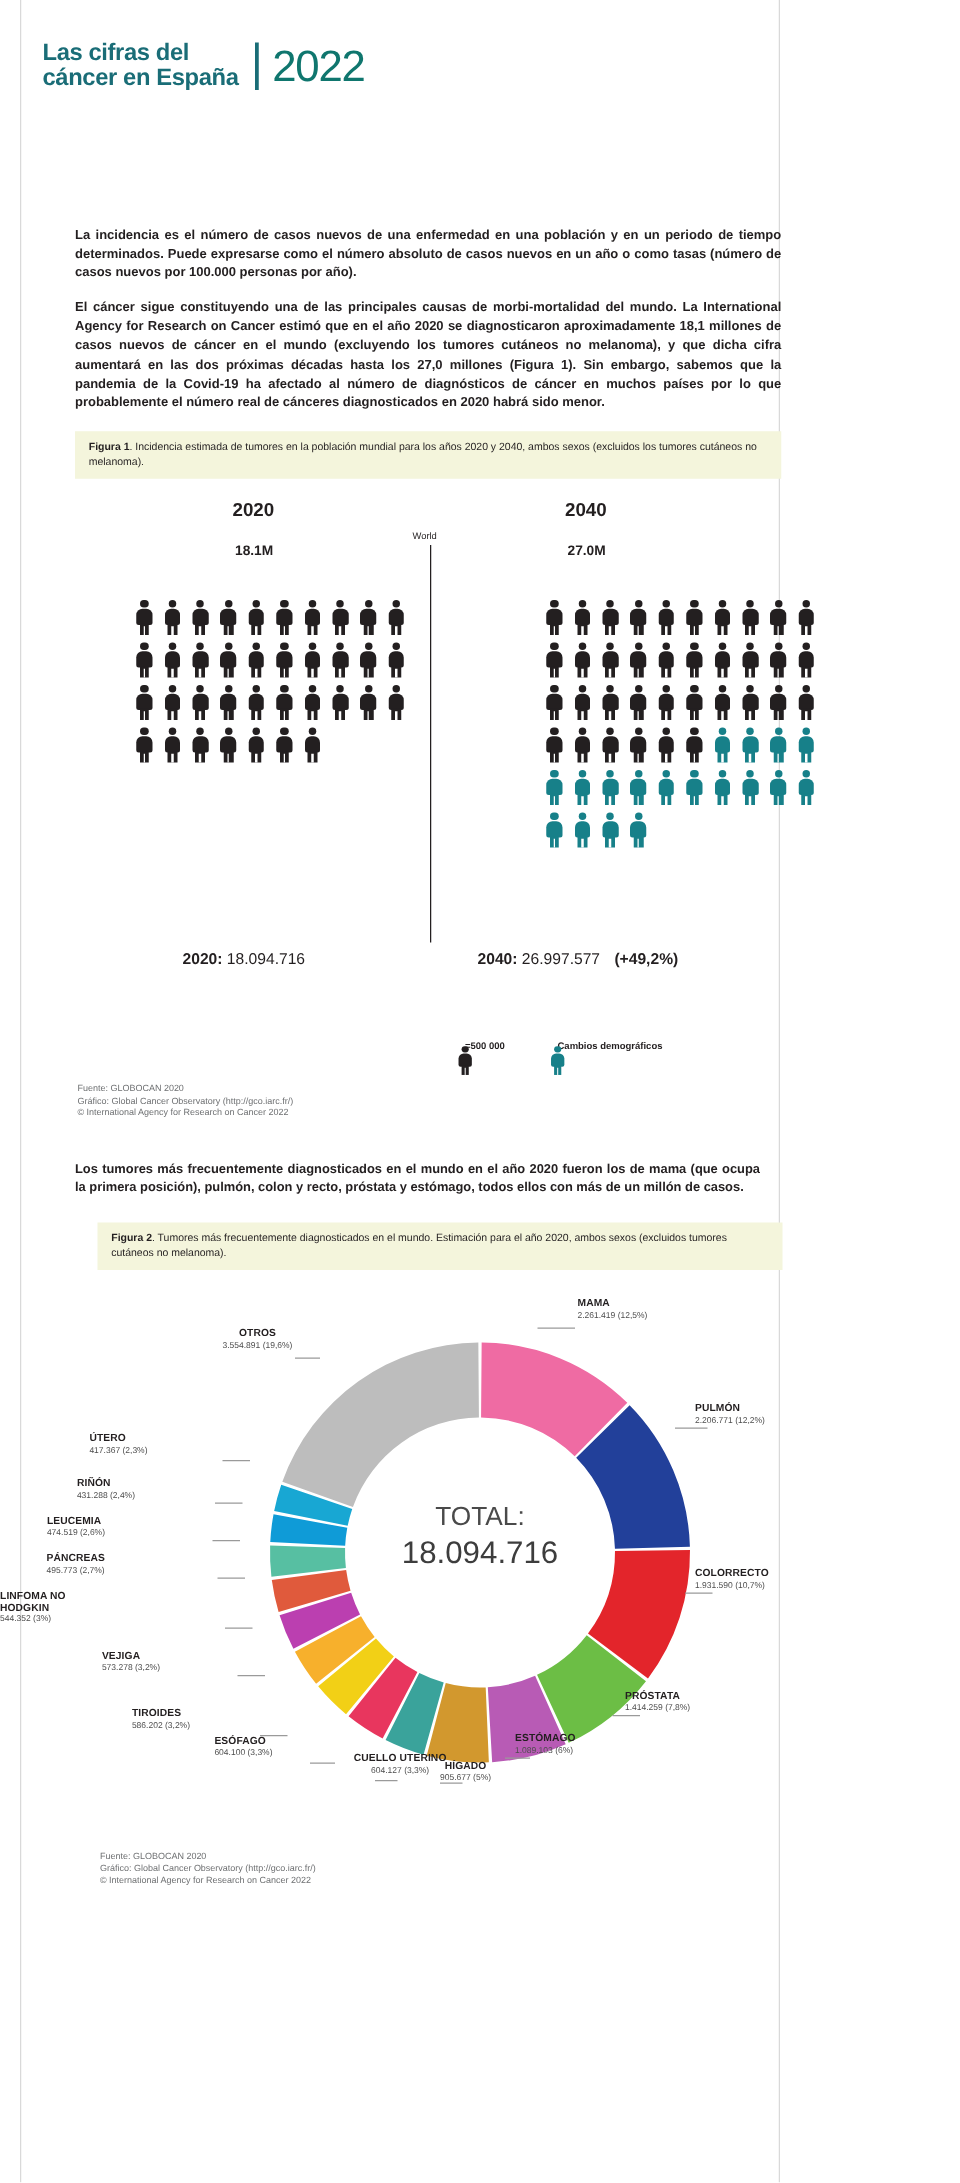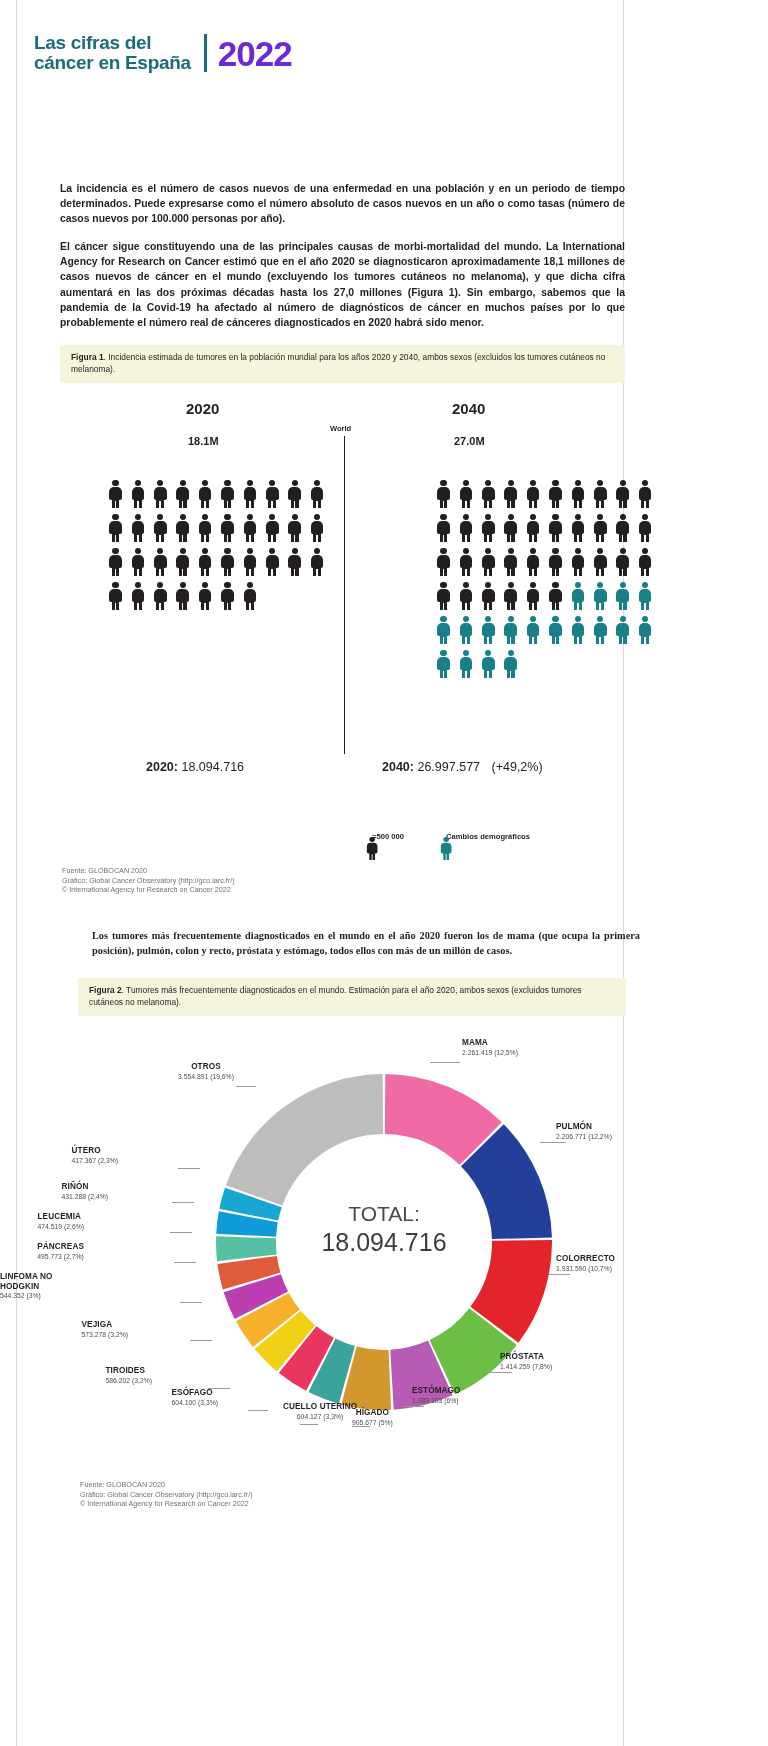--- a/index.html
+++ b/index.html
@@ -14,21 +14,21 @@
 
   
   .edge-rule { position: absolute; top: 0; width: 1px; height: 1746px; background: #d9d9d9; }
   .edge-rule.left { left: 16px; }
   .edge-rule.right { right: 16px; }
 
   
   .masthead { position: absolute; left: 34px; top: 33px; display: flex; align-items: center; }
   .mast-lines { font-weight: bold; font-size: 19px; line-height: 20px; color: #1a6d77; letter-spacing: -0.3px; }
   .mast-div { width: 3px; height: 38px; background: #1a6d77; margin: 0 11px 0 13px; }
-  .mast-year { font-weight: bold; font-size: 35px; line-height: 35px; color: #6d28d9; letter-spacing: -1px; }
+  .mast-year { font-weight: normal; font-size: 35px; line-height: 35px; color: #0f766e; letter-spacing: -1px; }
 
   .section-title {
     position: absolute; left: 60px; top: 124px;
     font-size: 40px; font-weight: bold; color: #d2d92e;
     letter-spacing: -1.2px; line-height: 44px;
   }
 
   
   .body-col { position: absolute; left: 60px; width: 565px; }
   .para {
@@ -42,21 +42,21 @@
     position: absolute; background: #f4f5dc;
     padding: 7px 10px 8px 11px;
     font-size: 8.4px; line-height: 11.5px; color: #231f20;
   }
   .fig-caption b { font-weight: bold; }
 
   
   .picto-wrap { position: absolute; left: 0; top: 0; width: 768px; }
   .yr-label { position: absolute; font-size: 15px; font-weight: bold; color: #231f20; }
   .mm-label { position: absolute; font-size: 11px; font-weight: bold; color: #231f20; }
-  .world-label { position: absolute; font-size: 7.5px; font-weight: bold; color: #231f20; }
+  .world-label { position: absolute; font-size: 7.5px; font-weight: normal; color: #231f20; }
   .divider-v { position: absolute; width: 1.4px; background: #231f20; }
 
   .grid { position: absolute; display: flex; flex-direction: column; gap: 6px; }
   .grow { display: flex; gap: 7.4px; }
   .fig { width: 15px; height: 28px; position: relative; }
   .fig .head { position: absolute; left: 4.4px; top: 0; width: 6.2px; height: 6.2px; border-radius: 50%; }
   .fig .body {
     position: absolute; left: 1.2px; top: 7.4px; width: 12.6px; height: 12.4px;
     border-radius: 5px 5px 2px 2px;
   }
@@ -89,21 +89,21 @@
 
   .lbl { position: absolute; font-size: 7.6px; line-height: 9.6px; color: #231f20; }
   .lbl .nm { font-weight: bold; font-size: 8.2px; display: block; letter-spacing: 0.1px; }
   .lbl .vl { font-weight: normal; font-size: 6.8px; color: #4d4d4d; display: block; }
   .lbl.r { text-align: left; }
   .lbl.l { text-align: left; }
   .lbl.c { text-align: center; }
 
   .leader { position: absolute; background: #9a9a9a; height: 1px; }
 
-  .mid-para { position: absolute; left: 92px; width: 548px; font-size: 10.3px; line-height: 15px; font-weight: 600; text-align: justify; font-family: Liberation Serif, serif; }
+  .mid-para { position: absolute; left: 60px; width: 548px; font-size: 10.3px; line-height: 15px; font-weight: 600; text-align: justify; }
 </style>
 </head>
 <body>
 
 <div class="page">
 
   <div class="edge-rule left"></div>
   <div class="edge-rule right"></div>
 
   <div class="masthead">
@@ -616,21 +616,21 @@
         </div>
       </div>
 
     <div class="total-line" style="left:146px; top:760px;">
       <b>2020:</b>
       <span>18.094.716</span>
     </div>
     <div class="total-line" style="left:382px; top:760px;">
       <b>2040:</b>
       <span>26.997.577</span>
-      <span style="margin-left:8px;">(+49,2%)</span>
+      <span style="margin-left:8px;font-weight:bold;">(+49,2%)</span>
     </div>
 
     <div class="legend" style="left:366px; top:832px;">
       <span class="lfig">
         <span class="fig dark"><span class="head"></span><span class="body"></span><span class="legs"></span></span>
       </span>
       <span class="ltxt">=500 000</span>
     </div>
     <div class="legend" style="left:440px; top:832px;">
       <span class="lfig">

